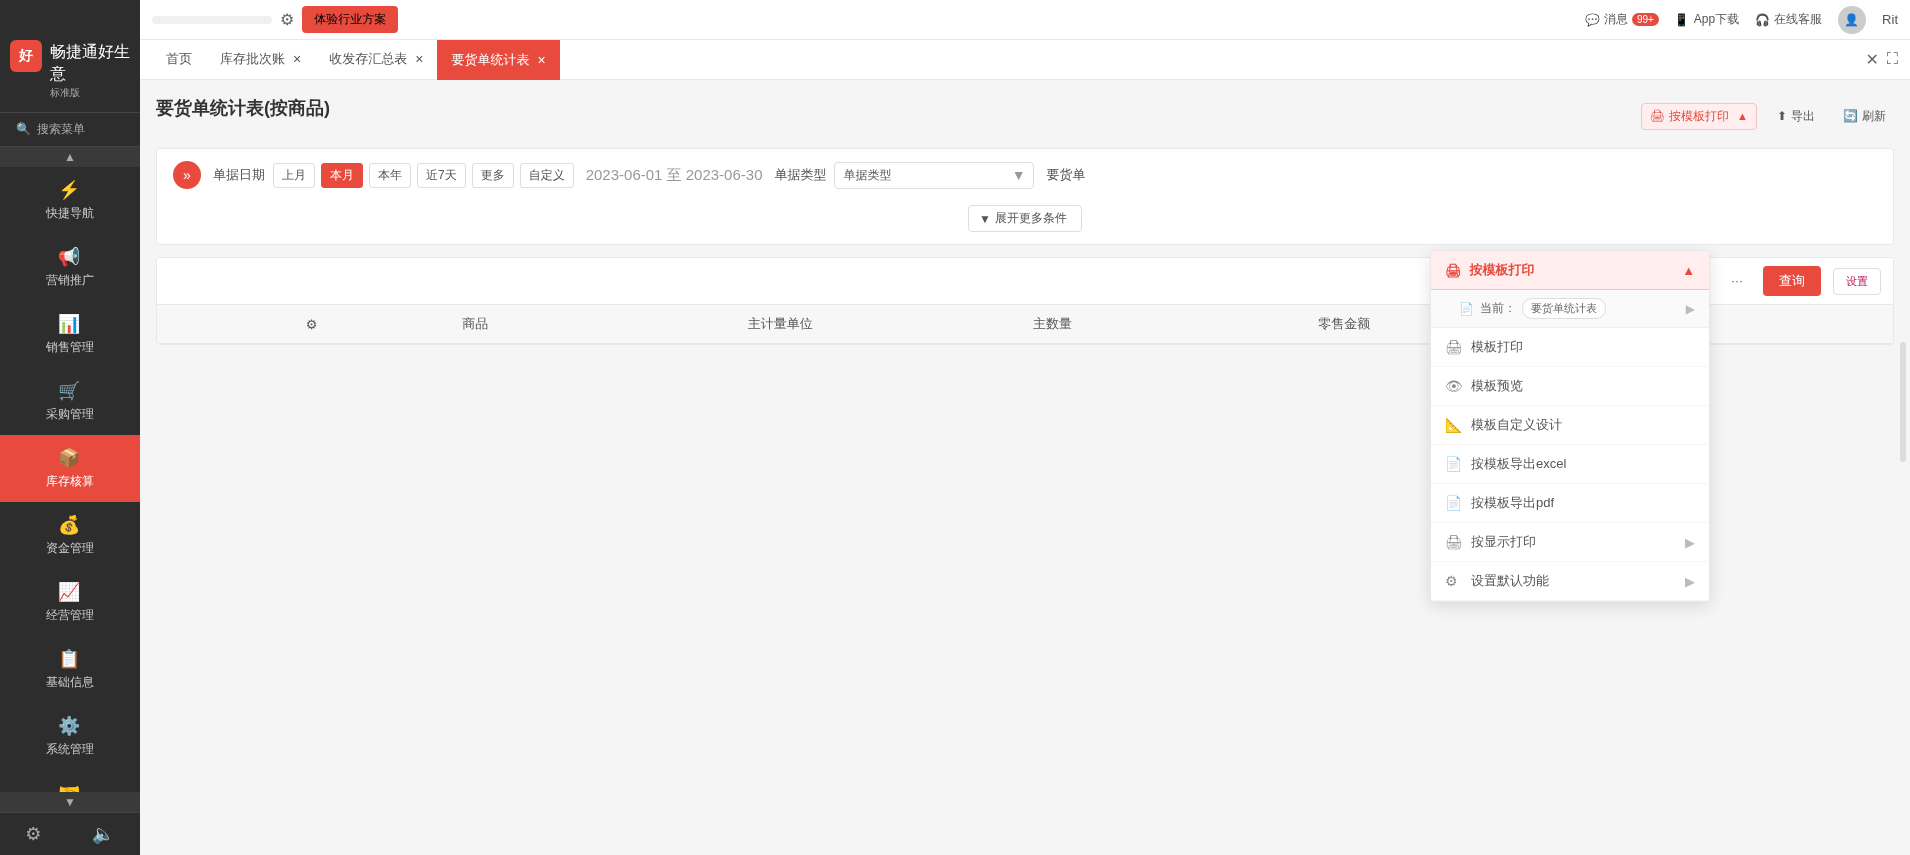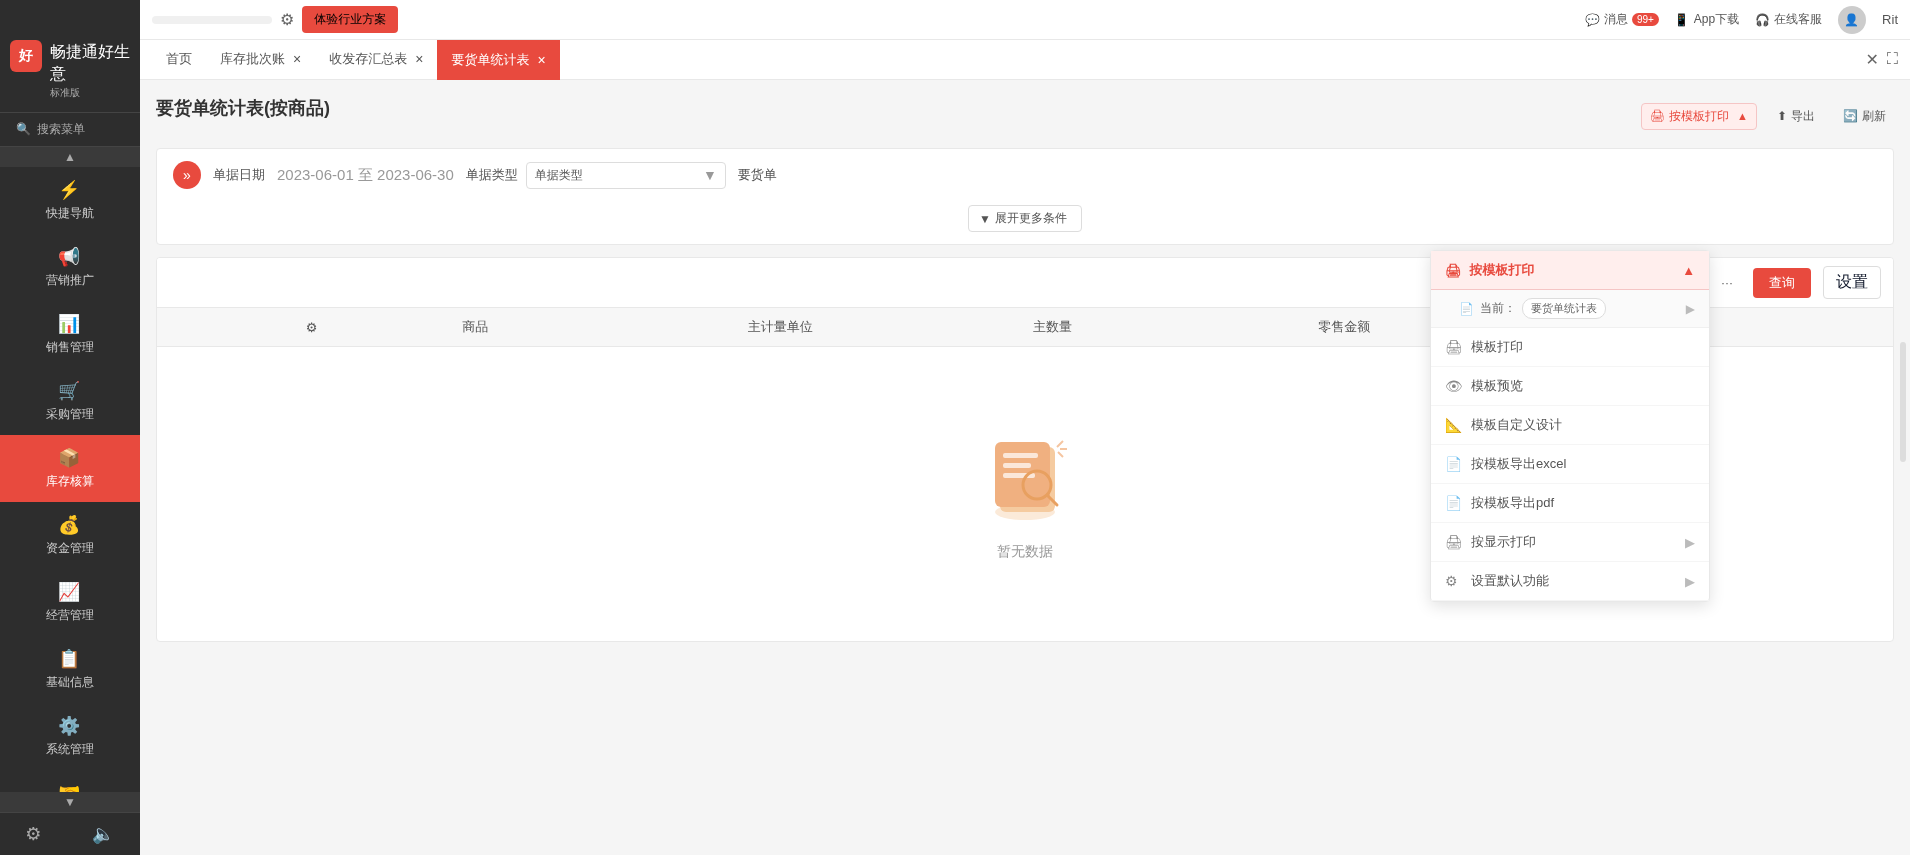--- a/index.html
+++ b/index.html
@@ -283,22 +283,22 @@
       border-radius: 4px;
       padding: 6px 16px;
       font-size: 13px;
       cursor: pointer;
     }
     .toolbar-btn-settings {
       background: #fff;
       border: 1px solid #ddd;
       border-radius: 4px;
       padding: 5px 12px;
-      font-size: 16px;
-      color: #0f172a;
+      font-size: 11px;
+      color: #be185d;
       cursor: pointer;
     }
     .dropdown-menu {
       position: absolute;
       top: 170px;
       right: 200px;
       width: 280px;
       background: #fff;
       border: 1px solid #e8e8e8;
       border-radius: 4px;
@@ -494,20 +494,28 @@
       </div>
     </div>
 
     <div class="filter-bar">
       <div class="filter-row">
 
         <div class="quick-expand">»</div>
 
         <div class="filter-section">
           <span class="filter-label">单据日期</span>
+          <div class="date-shortcuts">
+            <button class="date-btn">上月</button>
+            <button class="date-btn active">本月</button>
+            <button class="date-btn">本年</button>
+            <button class="date-btn">近7天</button>
+            <button class="date-btn">更多</button>
+            <button class="date-btn">自定义</button>
+          </div>
           <span class="date-range">2023-06-01 至 2023-06-30</span>
         </div>
 
         <div class="filter-section">
           <span class="filter-label">单据类型</span>
           <div class="filter-type-select">
             <span>单据类型</span>
             <span class="filter-arrow-icon">▼</span>
           </div>
         </div>
@@ -535,41 +543,20 @@
 
       <div class="table-header">
         <div class="table-col table-col-settings">⚙</div>
         <div class="table-col">商品</div>
         <div class="table-col">主计量单位</div>
         <div class="table-col">主数量</div>
         <div class="table-col">零售金额</div>
         <div class="table-col"></div>
       </div>
 
-      <div class="table-empty">
-        <div class="empty-icon">
-          <svg viewBox="0 0 100 100" width="100" height="100" xmlns="http://www.w3.org/2000/svg">
-
-            <ellipse cx="50" cy="85" rx="30" ry="8" fill="#f5cba0" opacity="0.4"></ellipse>
-            <rect x="25" y="20" width="55" height="65" rx="6" fill="#f5cba0"></rect>
-            <rect x="20" y="15" width="55" height="65" rx="6" fill="#f0b080"></rect>
-            <rect x="28" y="26" width="35" height="5" rx="2" fill="#fff" opacity="0.7"></rect>
-            <rect x="28" y="36" width="28" height="5" rx="2" fill="#fff" opacity="0.7"></rect>
-            <rect x="28" y="46" width="32" height="5" rx="2" fill="#fff" opacity="0.7"></rect>
-
-            <circle cx="62" cy="58" r="14" fill="none" stroke="#e8a060" stroke-width="3"></circle>
-            <line x1="72" y1="68" x2="82" y2="78" stroke="#e8a060" stroke-width="3" stroke-linecap="round"></line>
-
-            <line x1="82" y1="20" x2="88" y2="14" stroke="#f5c5a0" stroke-width="2"></line>
-            <line x1="85" y1="22" x2="92" y2="22" stroke="#f5c5a0" stroke-width="2"></line>
-            <line x1="83" y1="25" x2="88" y2="30" stroke="#f5c5a0" stroke-width="2"></line>
-          </svg>
-        </div>
-        <span class="empty-text">暂无数据</span>
-      </div>
     </div>
 
     <div class="dropdown-menu">
 
       <div class="dropdown-header">
         <div class="dropdown-header-left">
           <span>🖨</span>
           <span>按模板打印</span>
         </div>
         <span>▲</span>

